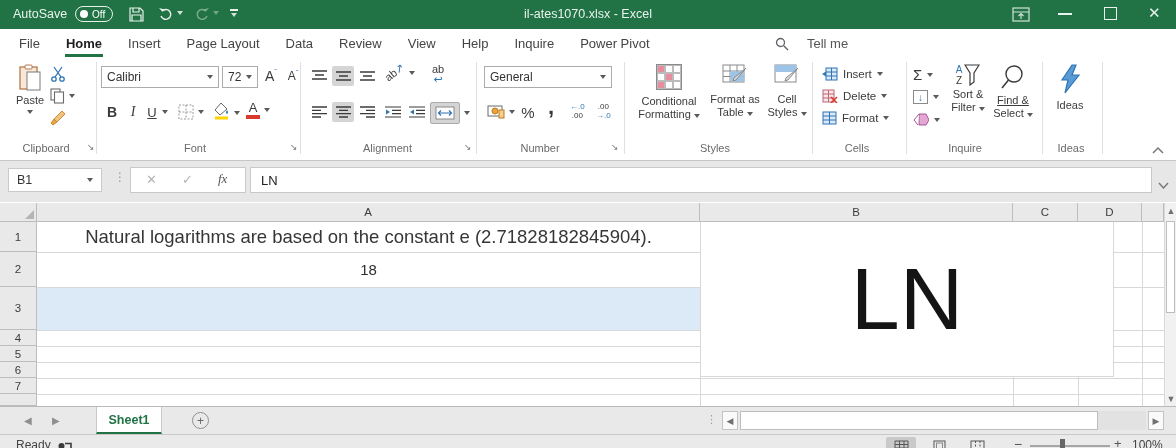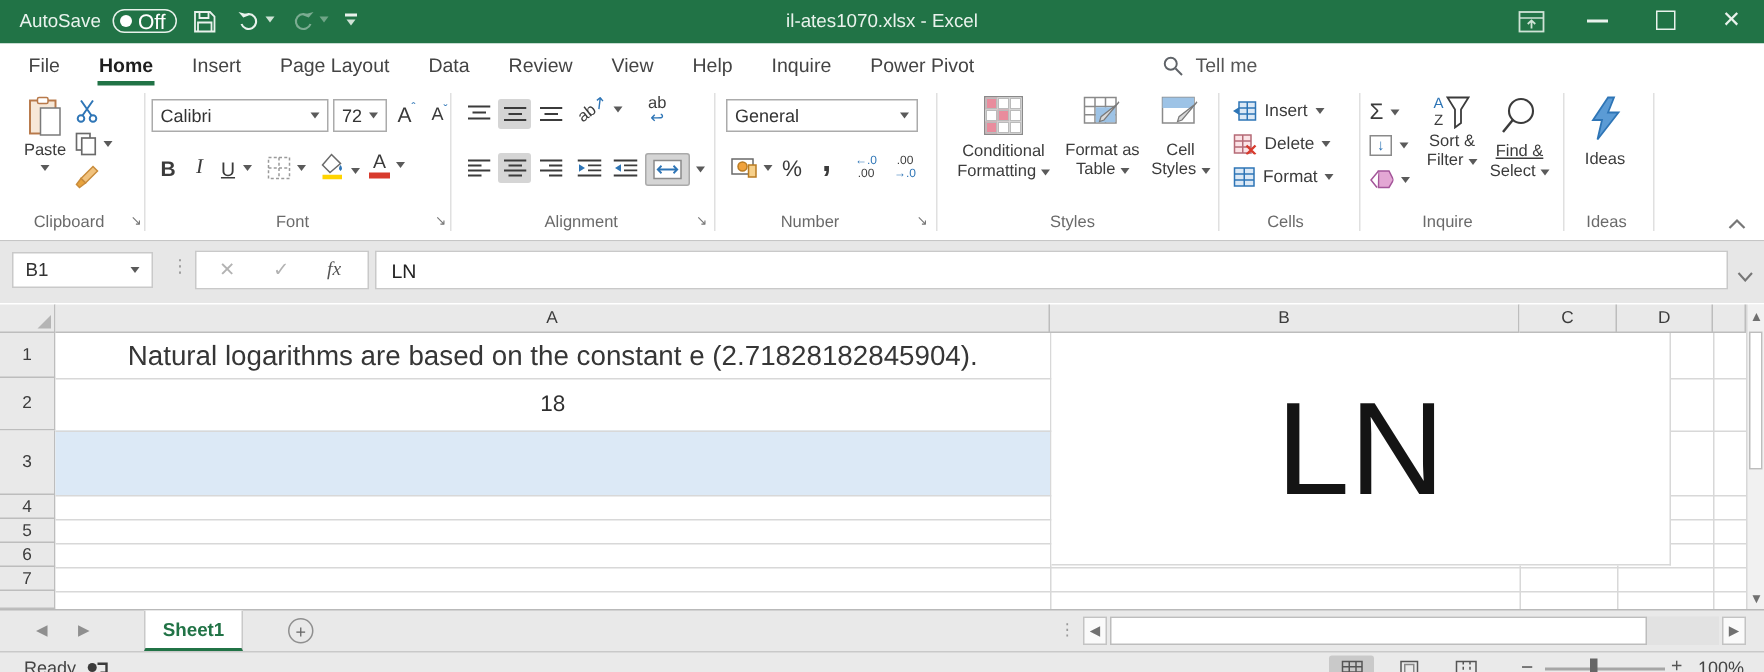--- a/index.html
+++ b/index.html
@@ -6,21 +6,21 @@
   html,body { width:1176px; height:448px; overflow:hidden; }
   body { font-family:"Liberation Sans","DejaVu Sans",sans-serif; background:#fff; }
   #app { position:relative; width:1176px; height:448px; overflow:hidden; background:#fff; }
   .abs { position:absolute; }
 
   
   .titlebar { left:0; top:0; width:1176px; height:29px; background:#217346; color:#fff; }
   .titlebar .t { font-size:12.5px; color:#eaf3ee; }
   .pill { display:flex; align-items:center; gap:4px; border:1px solid #e7f1ea; border-radius:9px; height:16px; padding:0 7px 0 4px; }
   .pill .dot { width:8px; height:8px; border-radius:50%; background:#fff; }
-  .pill .txt { font-size:14px; color:#fff; }
+  .pill .txt { font-size:10px; color:#fff; }
   .qat-caret { width:0;height:0;border-left:3px solid transparent;border-right:3px solid transparent;border-top:4px solid #cfe3d6; display:inline-block; }
   .win-title { left:0; top:0; width:1176px; height:29px; text-align:center; line-height:29px; font-size:12.5px; color:#e9f2ec; pointer-events:none; }
 
   
   .tabsrow { left:0; top:29px; width:1176px; height:29px; background:#fff; }
   .tabs { position:absolute; left:6px; top:0; height:29px; display:flex; align-items:center; }
   .tab { padding:0 13px; font-size:13px; color:#444; height:29px; line-height:29px; position:relative; }
   .tab.active { color:#1e1e1e; font-weight:700; }
   .tab.active::after { content:""; position:absolute; left:12px; right:12px; bottom:1px; height:3px; background:#217346; }
   .pillbtn { position:absolute; top:33px; height:23px; border:1px solid #d9d9d9; border-radius:2px; background:#fff; display:flex; align-items:center; gap:5px; padding:0 9px; color:#217346; font-size:13px; }
@@ -110,21 +110,21 @@
       <span class="tab active">Home</span>
       <span class="tab">Insert</span>
       <span class="tab">Page Layout</span>
       <span class="tab">Data</span>
       <span class="tab">Review</span>
       <span class="tab">View</span>
       <span class="tab">Help</span>
       <span class="tab">Inquire</span>
       <span class="tab">Power Pivot</span>
     </div>
-    <div class="abs" style="left:775px; top:0; height:29px; display:flex; align-items:center; gap:8px;">
+    <div class="abs" style="left:775px; top:0; height:29px; display:flex; align-items:center; gap:18px;">
       <svg width="14" height="14" viewBox="0 0 14 14">
           <circle cx="5.5" cy="5.5" r="4" fill="none" stroke="#5f6368" stroke-width="1.3"></circle>
           <path d="M8.7 8.7 L13 13" stroke="#5f6368" stroke-width="1.3"></path>
         </svg>
       <span style="font-size:13px; color:#555;">Tell me</span>
     </div>
     <div class="pillbtn" style="left:996px; width:63px;">
       <svg width="14" height="14" viewBox="0 0 14 14">
           <path d="M2 8 v4 h9 v-4" fill="none" stroke="#217346" stroke-width="1.2"></path>
           <path d="M6.5 9 v-7 M4 4 L6.5 1.4 L9 4" fill="none" stroke="#217346" stroke-width="1.2"></path>

